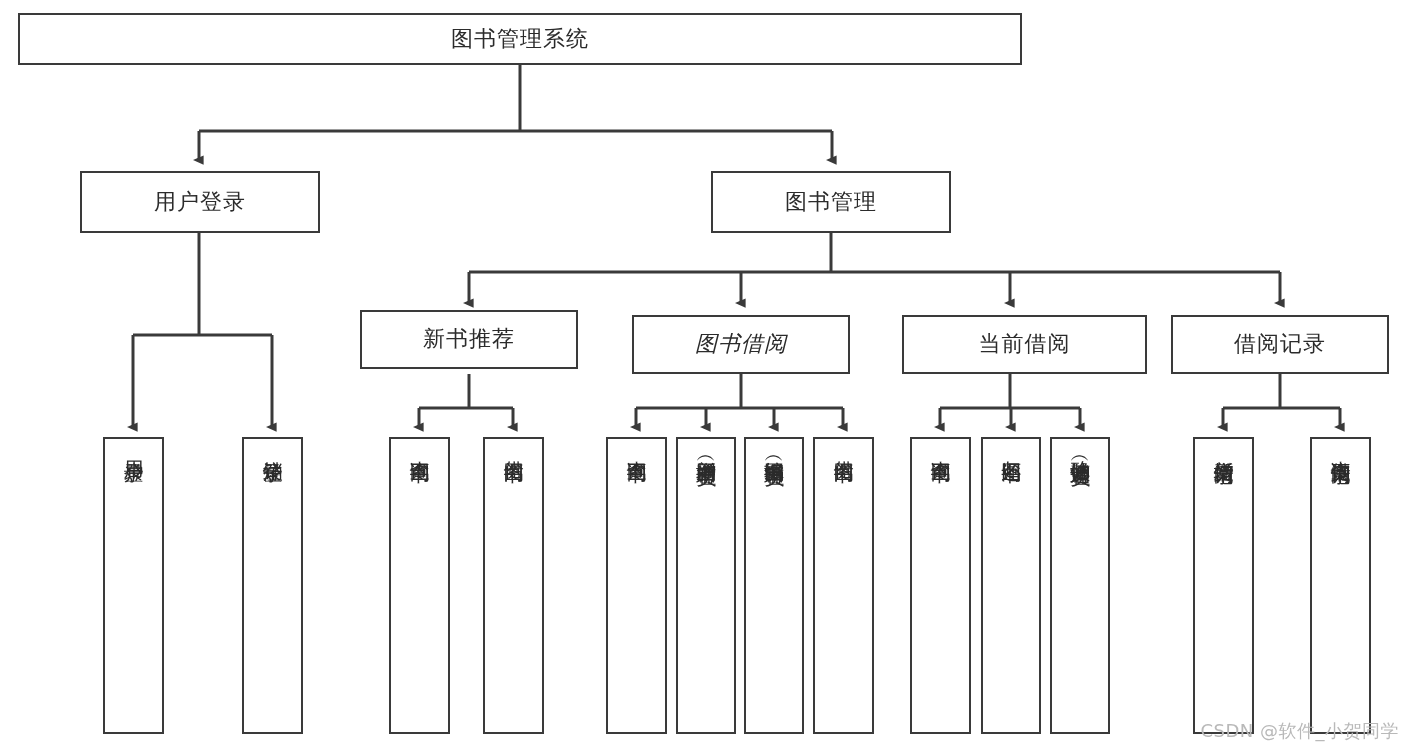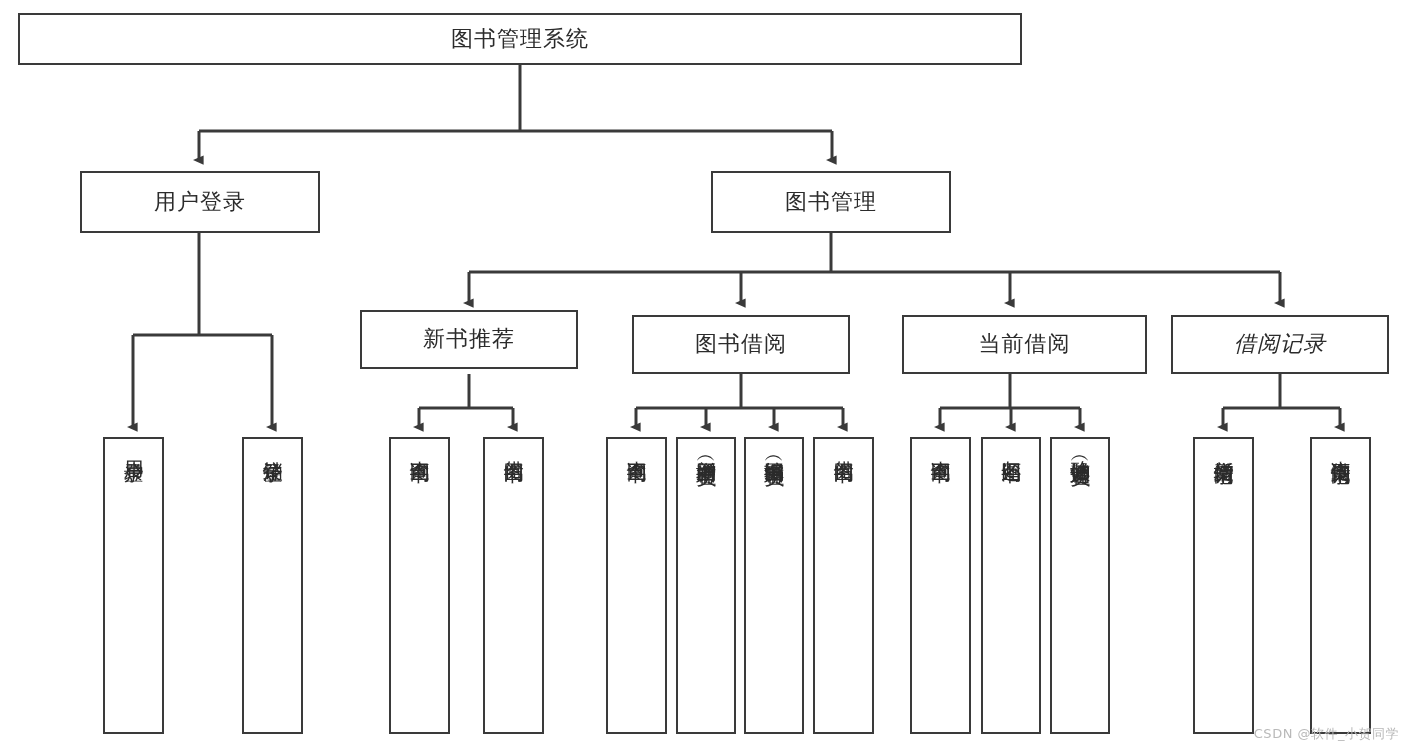--- a/index.html
+++ b/index.html
@@ -55,21 +55,21 @@
     text-align: left;
     white-space: nowrap;
   }
   .node-root {
     font-size: 24px;
   }
   .watermark {
     position: absolute;
     right: 6px;
     bottom: 4px;
-    font-size: 13px;
+    font-size: 18px;
     color: #b9b9b9;
     letter-spacing: 0.5px;
     white-space: nowrap;
   }
 </style>
 </head>
 <body>
 
 <div id="canvas">
 
@@ -130,27 +130,27 @@
   <div class="node horiz" style="left:80px; top:171px; width:240px; height:62px;">
     <span>用户登录</span>
   </div>
   <div class="node horiz" style="left:711px; top:171px; width:240px; height:62px;justify-content:center;">
     <span>图书管理</span>
   </div>
 
   <div class="node horiz" style="left:360px; top:310px; width:218px; height:59px;">
     <span>新书推荐</span>
   </div>
-  <div class="node horiz" style="left:632px; top:315px; width:218px; height:59px;">
+  <div class="node horiz" style="left:632px; top:315px; width:218px; height:59px;font-style:italic;">
     <span>图书借阅</span>
   </div>
   <div class="node horiz" style="left:902px; top:315px; width:245px; height:59px;">
     <span>当前借阅</span>
   </div>
-  <div class="node horiz" style="left:1171px; top:315px; width:218px; height:59px;font-style:italic;">
+  <div class="node horiz" style="left:1171px; top:315px; width:218px; height:59px;">
     <span>借阅记录</span>
   </div>
 
   <div class="node vert" style="left:103px; top:437px; width:61px; height:297px;">
     <span class="vtext">用户登录</span>
   </div>
   <div class="node vert" style="left:242px; top:437px; width:61px; height:297px;">
     <span class="vtext">注销登录</span>
   </div>
 

